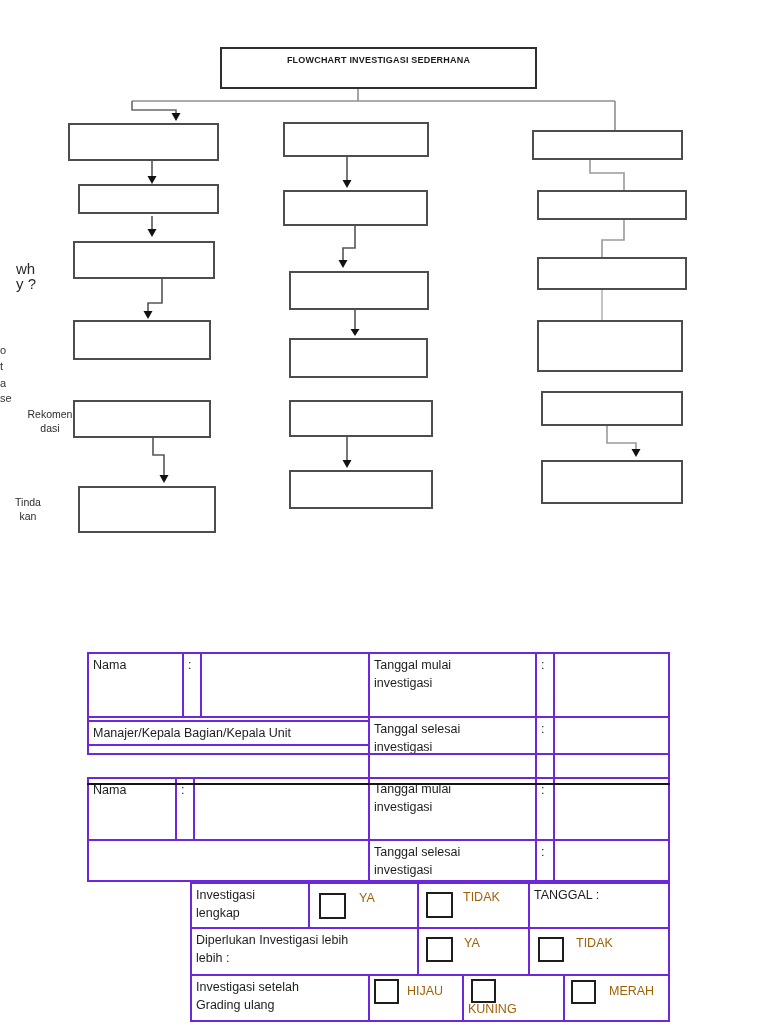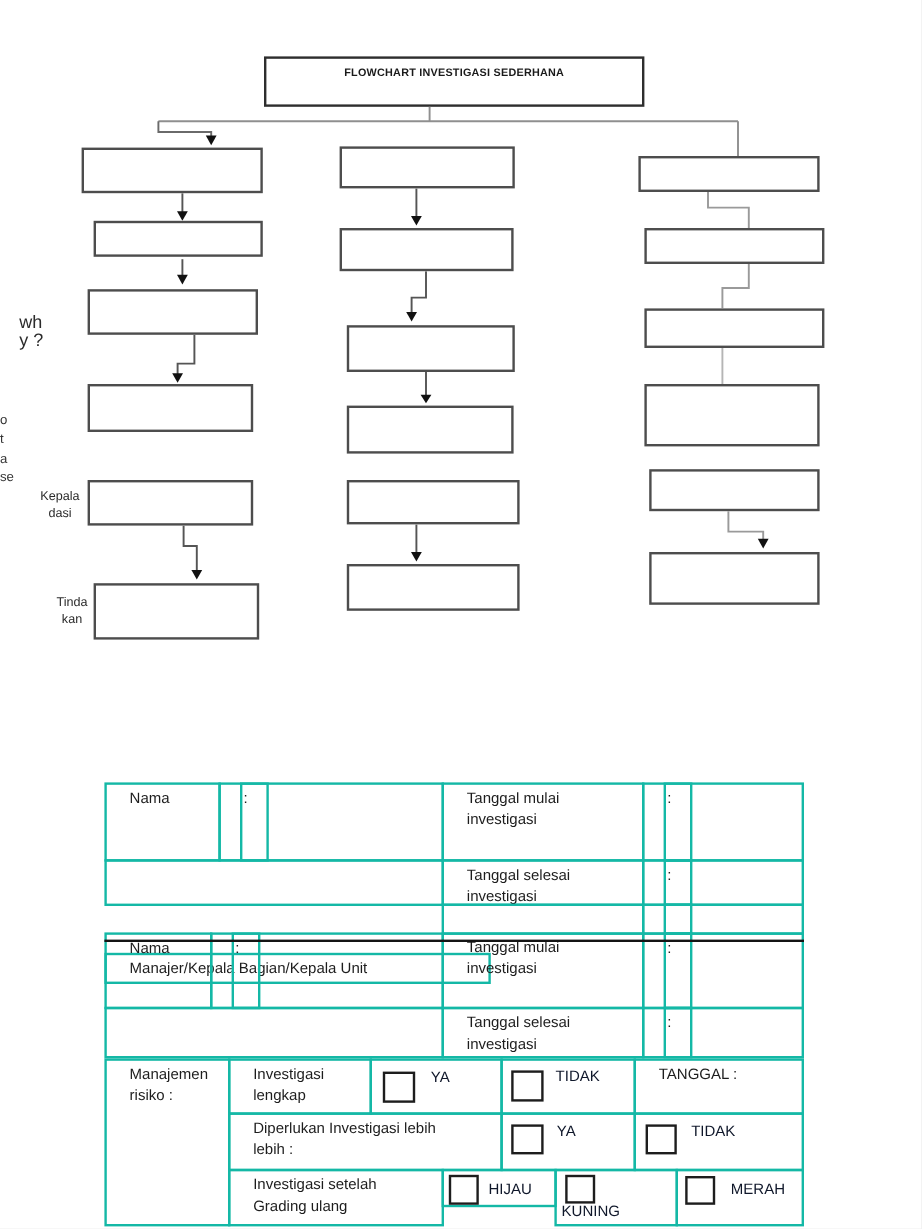--- a/index.html
+++ b/index.html
@@ -14,27 +14,27 @@
     position:absolute;left:220px;top:47px;width:317px;height:42px;
     border:2px solid #2e2e2e;box-sizing:border-box;text-align:center;
     font-size:9px;font-weight:bold;letter-spacing:.2px;padding-top:6px;color:#1a1a1a;
   }
   .sidelabel{position:absolute;font-size:15px;color:#2b2b2b;line-height:15px;}
   .sidelabel.center{text-align:center;}
   .frag{position:absolute;left:0;font-size:11px;color:#333;line-height:13px;}
   #connectors{position:absolute;left:0;top:0;width:768px;height:560px;}
   
   .cell{
-    position:absolute;border:2px solid #14b8a6;box-sizing:border-box;
-    font-size:12.5px;line-height:18px;color:#1d1d1d;padding:2px 19px;
+    position:absolute;border:2px solid #6d28d9;box-sizing:border-box;
+    font-size:12.5px;line-height:18px;color:#1d1d1d;padding:2px 4px;
     background:transparent;overflow:visible;
   }
   .hline{position:absolute;background:#141414;height:2px;}
   .cbox{position:absolute;border:2px solid #1d1d1d;background:#fff;box-sizing:border-box;}
-  .clabel{position:absolute;font-size:12.5px;color:#0f172a;white-space:nowrap;}
+  .clabel{position:absolute;font-size:12.5px;color:#a16207;white-space:nowrap;}
   .struck{margin-top:-1px;}
 </style>
 </head>
 <body>
 
 <div id="page">
 
   <div id="titlebox">
     <span>FLOWCHART INVESTIGASI SEDERHANA</span>
   </div>
@@ -96,24 +96,24 @@
 
   <div class="sidelabel" style="left:16px;top:261px;width:30px">
     <div>wh</div>
     <div>y ?</div>
   </div>
   <span class="frag" style="top:344px">o</span>
   <span class="frag" style="top:360px">t</span>
   <span class="frag" style="top:377px">a</span>
   <span class="frag" style="top:392px">se</span>
   <div class="sidelabel center" style="left:22px;top:407px;width:56px;font-size:10.5px;line-height:14px">
-    <div>Kepala</div>
+    <div>Rekomen</div>
     <div>dasi</div>
   </div>
-  <div class="sidelabel center" style="left:36px;top:495px;width:48px;font-size:10.5px;line-height:14px">
+  <div class="sidelabel center" style="left:4px;top:495px;width:48px;font-size:10.5px;line-height:14px">
     <div>Tinda</div>
     <div>kan</div>
   </div>
 
   <div class="cell" style="left:87px;top:652px;width:97px;height:66px">
     <span>Nama</span>
   </div>
   <div class="cell" style="left:182px;top:652px;width:20px;height:66px">
     <span>:</span>
   </div>
@@ -130,21 +130,21 @@
   <div class="cell" style="left:87px;top:716px;width:283px;height:39px"></div>
   <div class="cell" style="left:368px;top:716px;width:169px;height:39px">
     <div>Tanggal selesai</div>
     <div>investigasi</div>
   </div>
   <div class="cell" style="left:535px;top:716px;width:20px;height:39px">
     <span>:</span>
   </div>
   <div class="cell" style="left:553px;top:716px;width:117px;height:39px"></div>
 
-  <div class="cell" style="left:87px;top:794px;width:322px;height:26px">
+  <div class="cell" style="left:87px;top:720px;width:283px;height:26px">
     <span>Manajer/Kepala Bagian/Kepala Unit</span>
   </div>
   <div class="cell" style="left:368px;top:753px;width:169px;height:26px"></div>
   <div class="cell" style="left:535px;top:753px;width:20px;height:26px"></div>
   <div class="cell" style="left:553px;top:753px;width:117px;height:26px"></div>
 
   <div class="cell" style="left:87px;top:777px;width:90px;height:64px">
     <span class="struck">Nama</span>
   </div>
   <div class="cell" style="left:175px;top:777px;width:20px;height:64px">
@@ -164,24 +164,20 @@
   <div class="cell" style="left:87px;top:839px;width:283px;height:43px"></div>
   <div class="cell" style="left:368px;top:839px;width:169px;height:43px">
     <div>Tanggal selesai</div>
     <div>investigasi</div>
   </div>
   <div class="cell" style="left:535px;top:839px;width:20px;height:43px">
     <span>:</span>
   </div>
   <div class="cell" style="left:553px;top:839px;width:117px;height:43px"></div>
 
-  <div class="cell" style="left:87px;top:882px;width:105px;height:140px">
-    <div>Manajemen</div>
-    <div>risiko :</div>
-  </div>
 
   <div class="cell" style="left:190px;top:882px;width:120px;height:47px">
     <div>Investigasi</div>
     <div>lengkap</div>
   </div>
   <div class="cell" style="left:308px;top:882px;width:111px;height:47px">
     <span class="cbox" style="left:9px;top:9px;width:27px;height:26px"></span>
     <span class="clabel" style="left:49px;top:5px">YA</span>
   </div>
   <div class="cell" style="left:417px;top:882px;width:113px;height:47px">
@@ -202,21 +198,21 @@
   </div>
   <div class="cell" style="left:528px;top:927px;width:142px;height:49px">
     <span class="cbox" style="left:8px;top:8px;width:26px;height:25px"></span>
     <span class="clabel" style="left:46px;top:5px">TIDAK</span>
   </div>
 
   <div class="cell" style="left:190px;top:974px;width:180px;height:48px">
     <div>Investigasi setelah</div>
     <div>Grading ulang</div>
   </div>
-  <div class="cell" style="left:368px;top:974px;width:96px;height:32px">
+  <div class="cell" style="left:368px;top:974px;width:96px;height:48px">
     <span class="cbox" style="left:4px;top:3px;width:25px;height:25px"></span>
     <span class="clabel" style="left:37px;top:6px">HIJAU</span>
   </div>
   <div class="cell" style="left:563px;top:974px;width:107px;height:48px">
     <span class="cbox" style="left:6px;top:4px;width:25px;height:24px"></span>
     <span class="clabel" style="left:44px;top:6px">MERAH</span>
   </div>
   <div class="cell" style="left:462px;top:974px;width:103px;height:48px">
     <span class="cbox" style="left:7px;top:3px;width:25px;height:24px"></span>
     <span class="clabel" style="left:4px;top:24px">KUNING</span>

